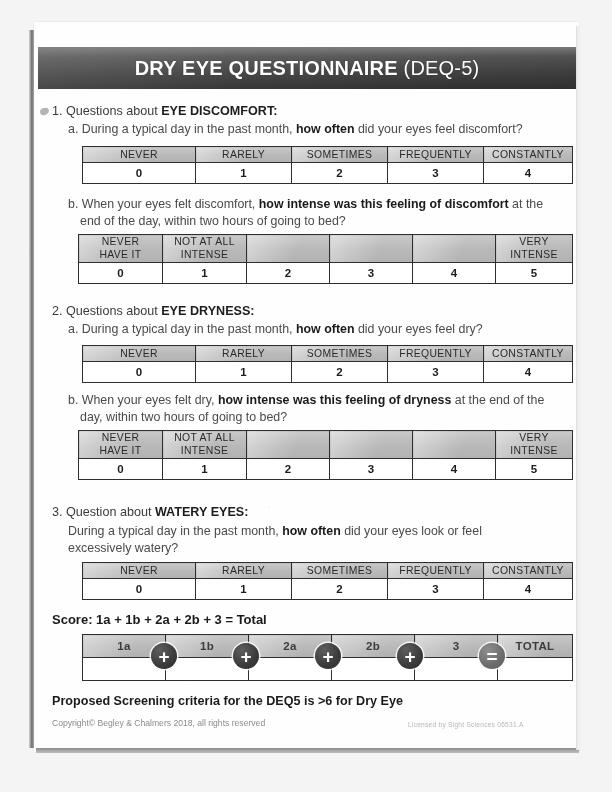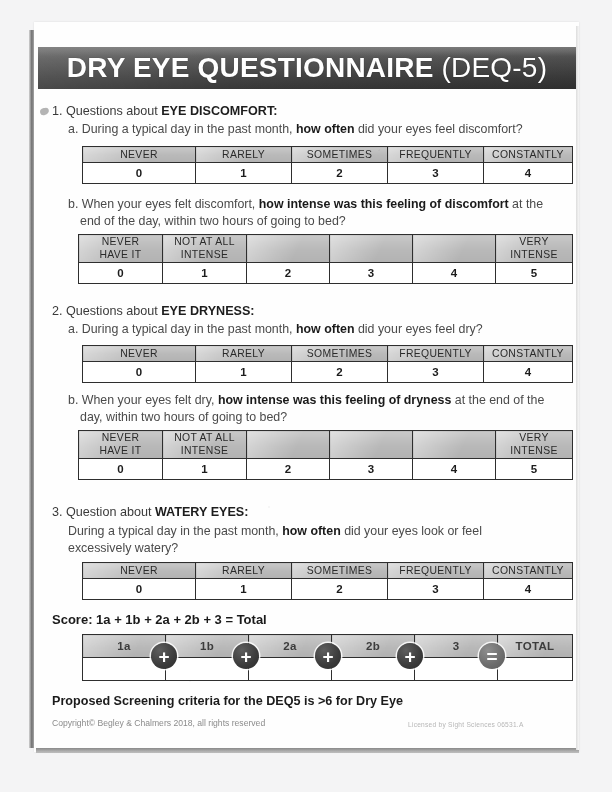--- a/index.html
+++ b/index.html
@@ -83,21 +83,21 @@
   }
   .title-band::after {
     content: "";
     position: absolute;
     left: 0; top: 0; right: 0; height: 9px;
     background: linear-gradient(to bottom, rgba(140,140,140,0.55), rgba(140,140,140,0));
     pointer-events: none;
   }
   .title-text {
     color: #ffffff;
-    font-size: 28px;
+    font-size: 20px;
     letter-spacing: 0.2px;
     white-space: nowrap;
     text-shadow: 0 0 1px rgba(0,0,0,0.5);
     position: relative;
     z-index: 2;
   }
   .title-text .strong { font-weight: bold; }
   .title-text .light { font-weight: normal; }
 
   

